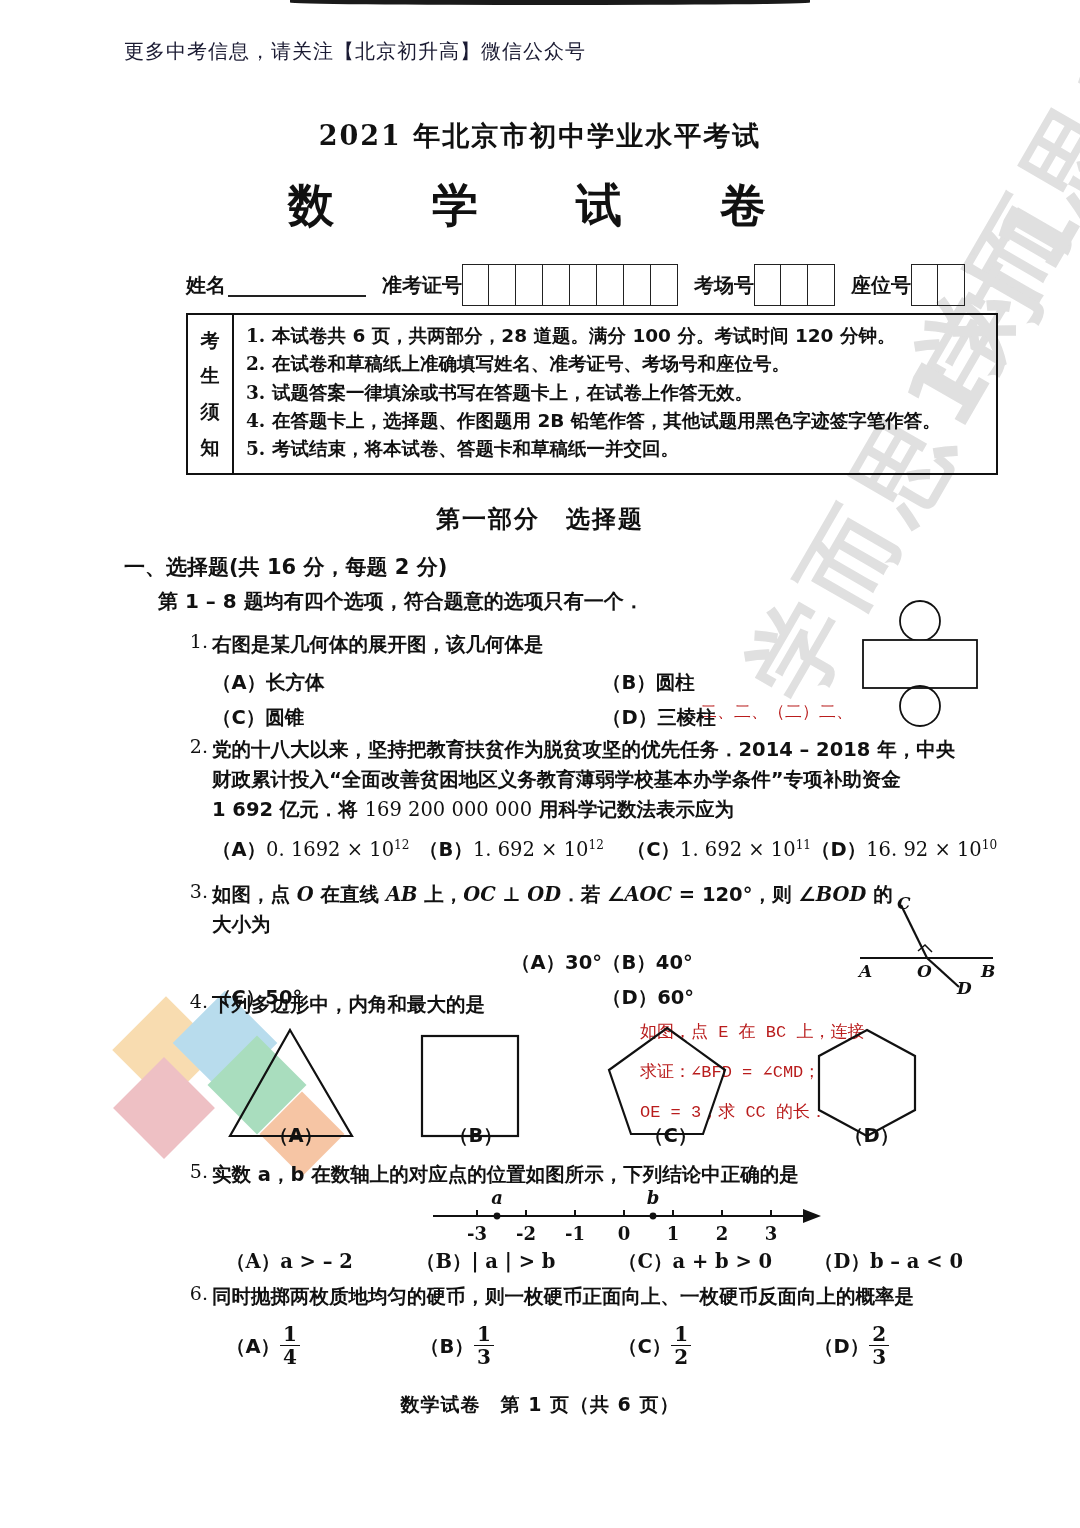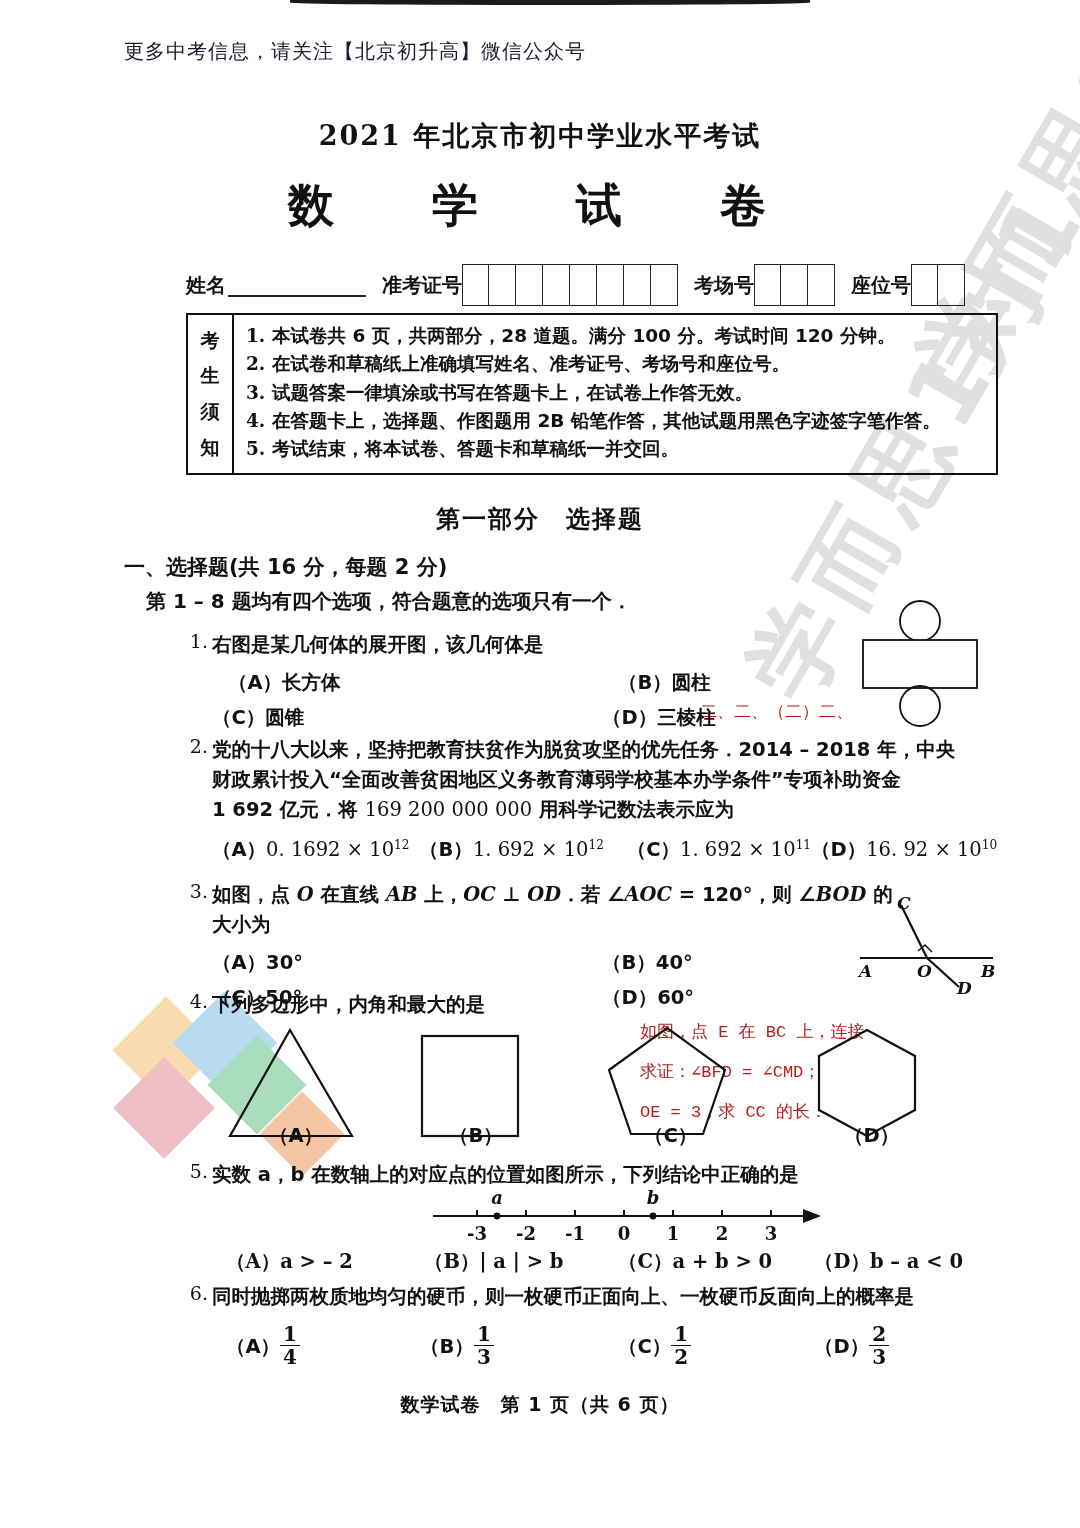--- a/index.html
+++ b/index.html
@@ -101,21 +101,21 @@
   .part{
     position:absolute;top:503px;left:0;width:1080px;text-align:center;
     font-size:24px;font-weight:bold;font-family:"DejaVu Sans",sans-serif;
     letter-spacing:2px;z-index:3;
   }
   .sec{
     position:absolute;left:124px;top:553px;
     font-size:21px;font-weight:bold;font-family:"DejaVu Sans",sans-serif;z-index:3;
   }
   .sec-sub{
-    position:absolute;left:146px;top:588px;
+    position:absolute;left:158px;top:588px;
     font-size:20px;font-weight:bold;font-family:"DejaVu Sans",sans-serif;z-index:3;
   }
 
   
   .q{position:absolute;z-index:3;font-family:"DejaVu Sans",sans-serif;}
   .qnum{
     position:absolute;left:-34px;top:0;width:30px;text-align:right;
     font-size:19px;font-family:"DejaVu Serif",serif;
   }
   .qtext{font-size:19.5px;font-weight:bold;line-height:1.55;}
@@ -227,21 +227,21 @@
   </div>
 
   <div class="part">第一部分　选择题</div>
   <div class="sec">一、选择题(共 16 分，每题 2 分)</div>
   <div class="sec-sub">第 1 – 8 题均有四个选项，符合题意的选项只有一个．</div>
 
   <div class="q" style="left:212px;top:630px;width:700px;">
     <span class="qnum">1.</span>
     <div class="qtext">右图是某几何体的展开图，该几何体是</div>
     <div class="opts" style="margin-top:9px;">
-      <div class="opt" style="width:390px;margin-left:16px;">（A）长方体</div>
+      <div class="opt" style="width:390px;">（A）长方体</div>
       <div class="opt">（B）圆柱</div>
     </div>
     <div class="opts" style="margin-top:8px;">
       <div class="opt" style="width:390px;">（C）圆锥</div>
       <div class="opt">（D）三棱柱</div>
     </div>
   </div>
 
   <div class="fig" style="left:845px;top:600px;">
     <svg width="150" height="130" viewBox="0 0 150 130">
@@ -273,21 +273,21 @@
       </div>
     </div>
   </div>
 
   <div class="q" style="left:212px;top:880px;width:700px;">
     <span class="qnum">3.</span>
     <div class="qtext">
       <span>如图，点 </span><span class="mono-i">O</span><span> 在直线 </span><span class="mono-i">AB</span><span> 上，</span><span class="mono-i">OC</span><span> ⊥ </span><span class="mono-i">OD</span><span>．若 ∠</span><span class="mono-i">AOC</span><span> = 120°，则 ∠</span><span class="mono-i">BOD</span><span> 的大小为</span>
     </div>
     <div class="opts" style="margin-top:9px;">
-      <div class="opt" style="width:390px;">（A）30°</div>
+      <div class="opt" style="width:390px;text-align:right;">（A）30°</div>
       <div class="opt">（B）40°</div>
     </div>
     <div class="opts" style="margin-top:8px;">
       <div class="opt" style="width:390px;">（C）50°</div>
       <div class="opt">（D）60°</div>
     </div>
   </div>
 
   <div class="fig" style="left:855px;top:895px;">
     <svg width="145" height="100" viewBox="0 0 145 100">
@@ -355,21 +355,21 @@
       <circle cx="72" cy="28" r="3.4" fill="#111"></circle>
       <text x="72" y="16" font-family="DejaVu Serif, serif" font-style="italic" font-size="18" font-weight="bold" fill="#111" text-anchor="middle">a</text>
       <circle cx="228" cy="28" r="3.4" fill="#111"></circle>
       <text x="228" y="16" font-family="DejaVu Serif, serif" font-style="italic" font-size="18" font-weight="bold" fill="#111" text-anchor="middle">b</text>
     </svg>
   </div>
 
   <div class="fig" style="left:212px;top:1248px;width:760px;">
     <div style="position:relative;height:30px;font-size:19.5px;font-weight:bold;font-family:'DejaVu Serif',serif;">
       <span style="position:absolute;left:14px;">（A）a &gt; – 2</span>
-      <span style="position:absolute;left:212px;">（B）| a | &gt; b</span>
+      <span style="position:absolute;left:204px;">（B）| a | &gt; b</span>
       <span style="position:absolute;left:406px;">（C）a + b &gt; 0</span>
       <span style="position:absolute;left:602px;">（D）b – a &lt; 0</span>
     </div>
   </div>
 
   <div class="q" style="left:212px;top:1282px;width:790px;">
     <span class="qnum">6.</span>
     <div class="qtext">同时抛掷两枚质地均匀的硬币，则一枚硬币正面向上、一枚硬币反面向上的概率是</div>
     <div style="position:relative;height:62px;margin-top:12px;">
       <span class="opt" style="position:absolute;left:14px;">

